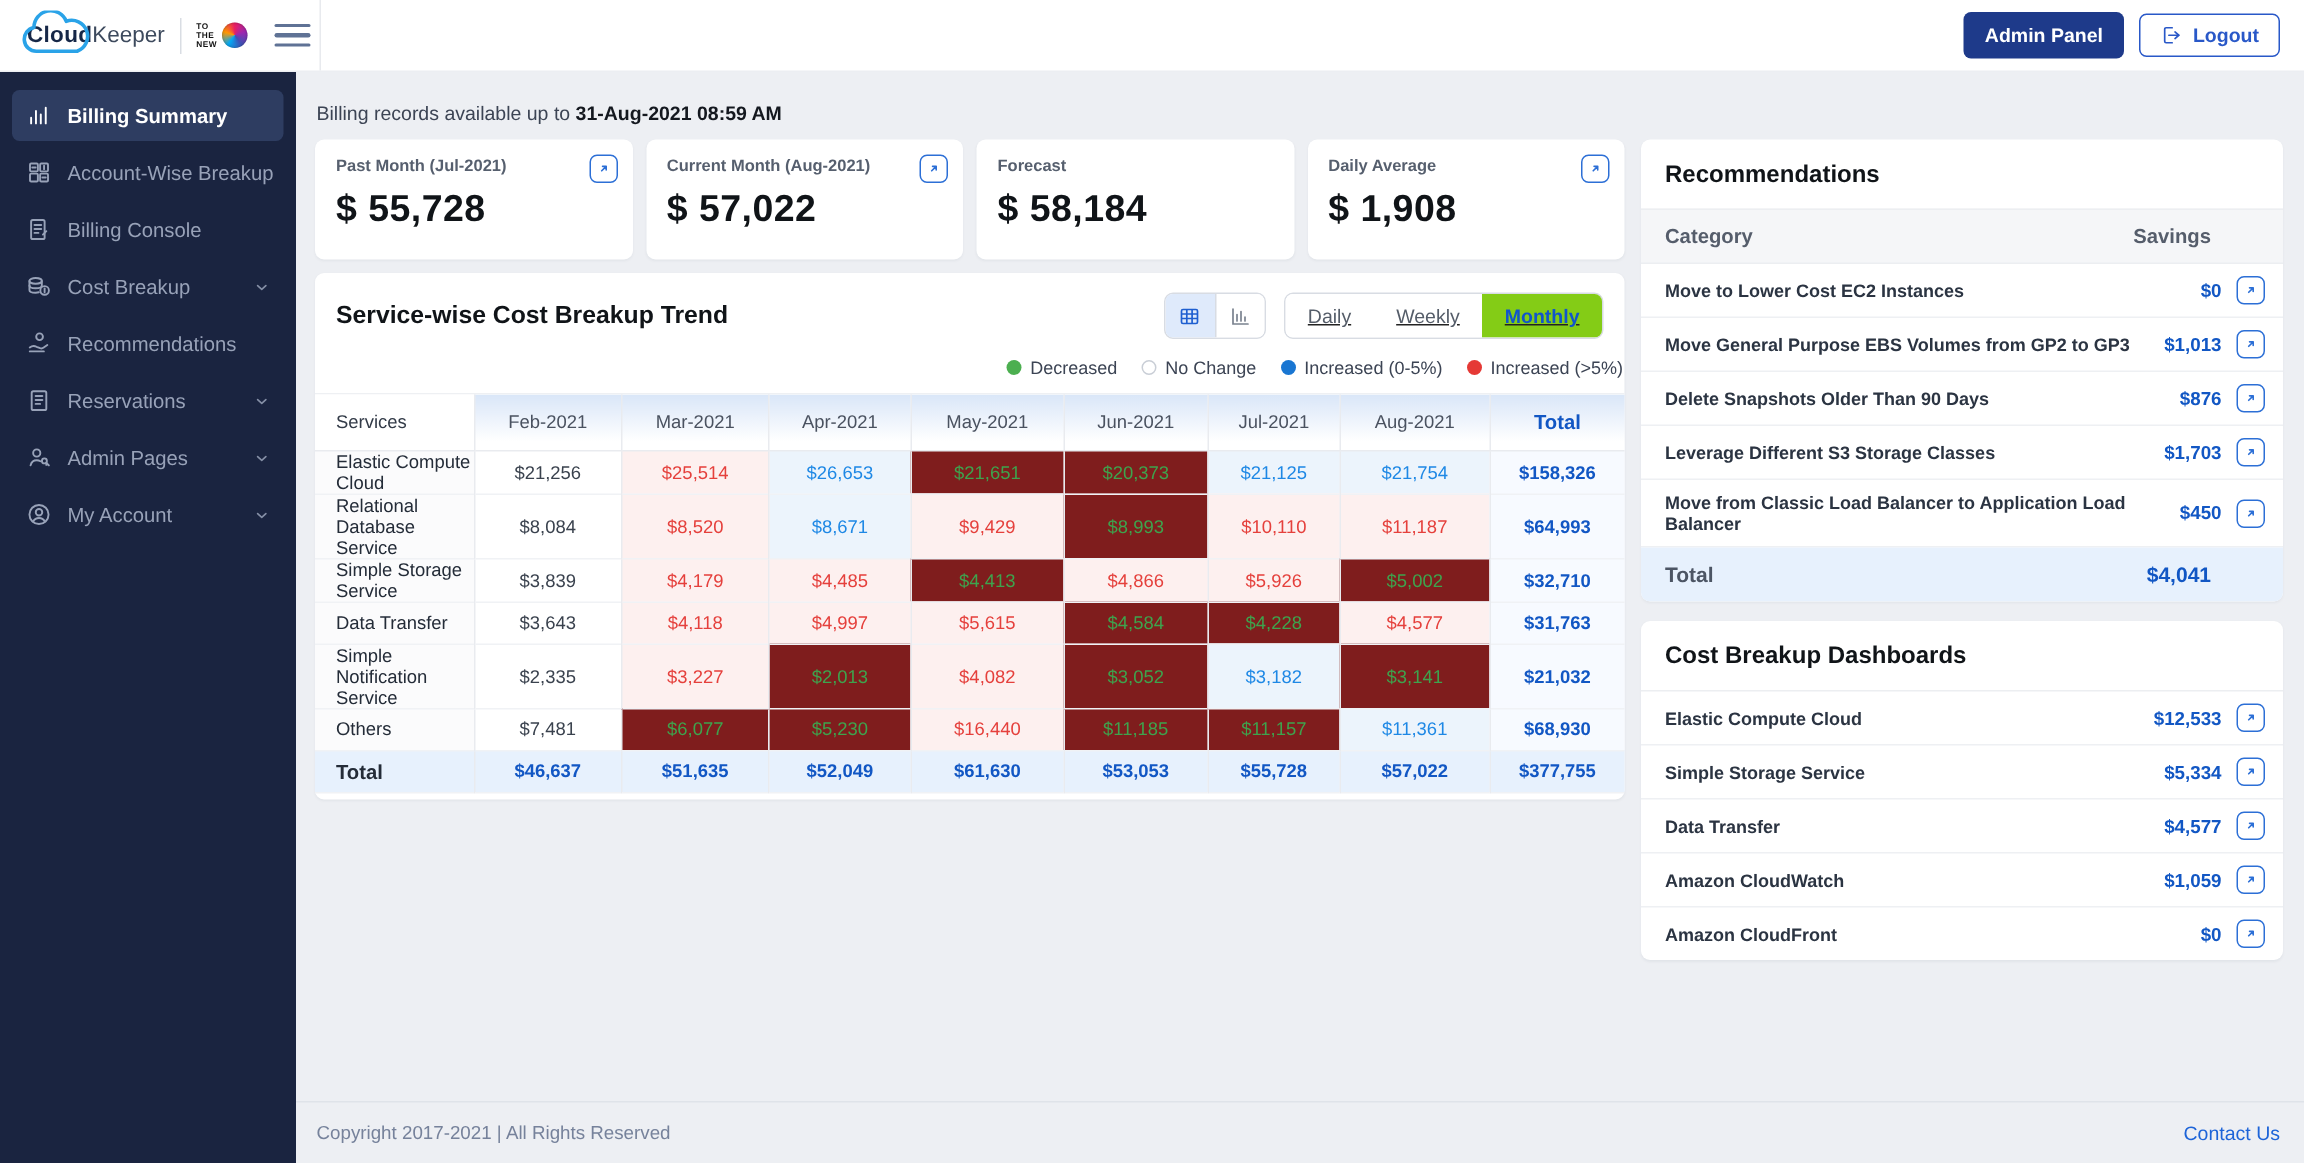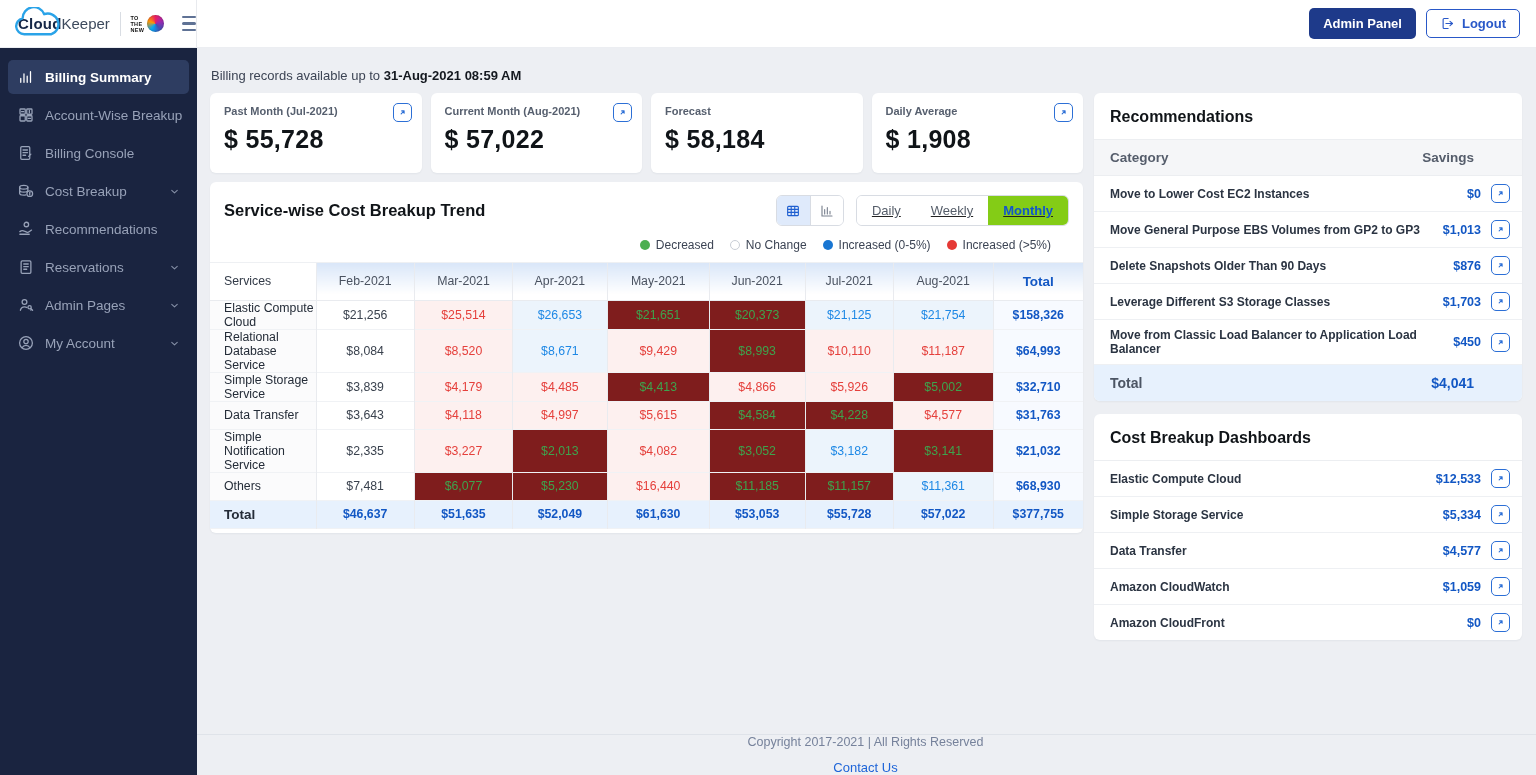--- a/index.html
+++ b/index.html
@@ -1,21 +1,21 @@
 <!DOCTYPE html>
 <html><head>
 <meta charset="utf-8">
 <style>
   * { box-sizing: border-box; margin: 0; padding: 0; }
   html, body { width: 1536px; height: 775px; overflow: hidden; }
   body { font-family: "Liberation Sans", sans-serif; background: #edeff3; color: #222; }
 
   
   .topbar { position: fixed; top: 0; left: 0; width: 1536px; height: 48px; background: #fff; display: flex; align-items: center; justify-content: space-between; z-index: 30; border-bottom: 1px solid #eceef2; }
-  .topbar-left { width: 197px; height: 100%; display: flex; align-items: center; gap: 10px; padding-left: 12px; border-right: 1px solid #e8eaee; }
+  .topbar-left { width: 214px; height: 100%; display: flex; align-items: center; gap: 10px; padding-left: 12px; border-right: 1px solid #e8eaee; }
   .brand { position: relative; display: flex; align-items: baseline; padding-left: 6px; }
   .brand-cloud-svg { position: absolute; left: -4px; top: -8px; width: 58px; height: 32px; }
   .brand-cloud { font-size: 15px; font-weight: bold; color: #162747; letter-spacing: .2px; }
   .brand-keeper { font-size: 15px; font-weight: 500; color: #3d4a5d; }
   .brand-sep { width: 1px; height: 24px; background: #d9dde3; }
   .ttn { display: flex; align-items: center; gap: 3px; }
   .ttn-words { display: flex; flex-direction: column; line-height: 6px; }
   .ttn-words span { font-size: 5.5px; font-weight: bold; color: #111; letter-spacing: .3px; }
   .ttn-globe { width: 17px; height: 17px; border-radius: 50%; background: conic-gradient(#e91e63, #9c27b0, #3f51b5, #03a9f4, #ff9800, #e91e63); box-shadow: inset 0 0 2px rgba(0,0,0,.35); }
   .hamburger { margin-left: 8px; width: 24px; display: flex; flex-direction: column; gap: 4px; cursor: pointer; }
@@ -58,21 +58,21 @@
   .trend-title { font-size: 16.5px; font-weight: bold; color: #101418; }
   .trend-controls { display: flex; align-items: center; gap: 12px; text-decoration: underline; }
   .view-toggle { display: flex; border: 1px solid #d8dce3; border-radius: 6px; overflow: hidden; }
   .view-btn { width: 33px; height: 29px; display: flex; align-items: center; justify-content: center; cursor: pointer; color: #7a828f; background: #fff; }
   .view-btn + .view-btn { border-left: 1px solid #d8dce3; }
   .view-btn.active { background: #dfeafb; color: #1f5fd0; }
   .view-btn svg { width: 16px; height: 16px; }
   .seg-tabs { display: flex; border: 1px solid #d8dce3; border-radius: 6px; overflow: hidden; }
   .seg-tab { padding: 7px 15px; font-size: 13px; color: #555d69; cursor: pointer; background: #fff; }
   .seg-tab.active { background: #84cc16; color: #1155cc; font-weight: bold; }
-  .legend { display: flex; justify-content: flex-end; gap: 16px; padding: 2px 32px 10px; border-bottom: 1px solid #eef0f3; }
+  .legend { display: flex; justify-content: flex-end; gap: 16px; padding: 2px 1px 10px; border-bottom: 1px solid #eef0f3; }
   .legend-item { display: flex; align-items: center; gap: 6px; font-size: 12px; color: #3c4454; }
   .legend-dot { width: 10px; height: 10px; border-radius: 50%; }
   .legend-dot.outline { background: #fff; border: 1.5px solid #c9ced6; }
 
   
   table.trend { width: 100%; border-collapse: collapse; }
   table.trend th, table.trend td { border-right: 1px solid #e9ebef; font-size: 12.3px; }
   table.trend th:last-child, table.trend td:last-child { border-right: none; }
   table.trend thead th { height: 37px; font-weight: normal; color: #4a5260; background: linear-gradient(180deg, #d9e6f8 0%, #ffffff 85%); border-bottom: 1px solid #e9ebef; }
   table.trend thead th.th-services { background: #fff; text-align: left; padding-left: 14px; color: #333b48; }
@@ -98,21 +98,21 @@
   .p-row { display: flex; align-items: center; justify-content: space-between; padding: 8px 12px 8px 16px; border-bottom: 1px solid #eef0f3; gap: 10px; }
   .p-row-label { font-size: 12px; font-weight: bold; color: #2b3442; flex: 1; }
   .p-row-val { font-size: 12.5px; font-weight: bold; color: #1257c4; white-space: nowrap; }
   .p-total { display: flex; justify-content: space-between; background: #e7f1fd; padding: 10px 16px; }
   .p-total .t-label { font-size: 14px; font-weight: bold; color: #4c5564; }
   .p-total .t-val { font-size: 14px; font-weight: bold; color: #1257c4; padding-right: 32px; }
   .dash-rows .p-row:first-child { border-top: 1px solid #eceef1; }
   .dash-rows .p-row:last-child { border-bottom: none; }
 
   
-  .footer { position: absolute; left: 0; right: 0; bottom: 0; height: 41px; border-top: 1px solid #dfe3e9; display: flex; align-items: center; justify-content: space-between; padding: 0 16px 0 14px; flex-direction: column; }
+  .footer { position: absolute; left: 0; right: 0; bottom: 0; height: 41px; border-top: 1px solid #dfe3e9; display: flex; align-items: center; justify-content: space-between; padding: 0 16px 0 14px; }
   .footer-copy { font-size: 12.5px; color: #76829b; }
   .footer-contact { font-size: 13px; font-weight: 500; color: #1d64d8; cursor: pointer; text-decoration: none; }
 </style>
 </head>
 <body>
 
 <header class="topbar">
   <div class="topbar-left">
     <div class="brand">
       <svg class="brand-cloud-svg" viewBox="0 0 64 40">

